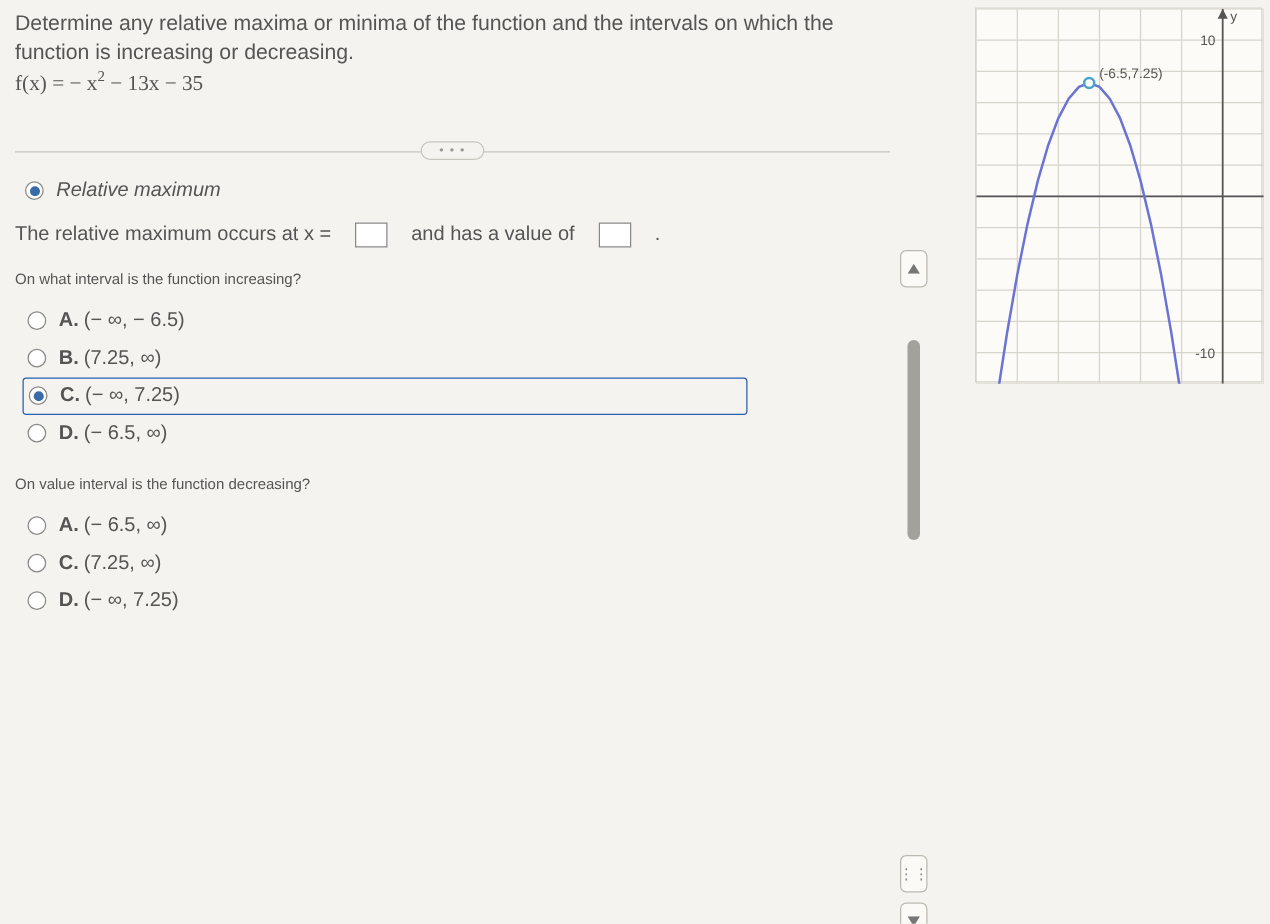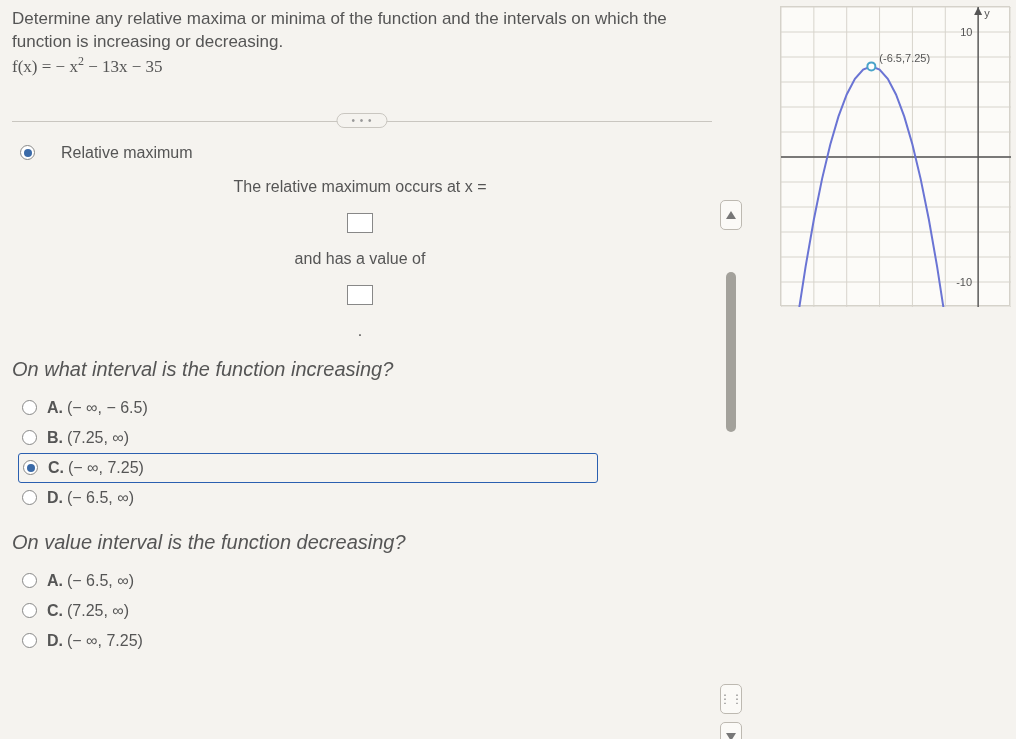--- a/index.html
+++ b/index.html
@@ -44,22 +44,23 @@
     border-radius: 10px;
     padding: 1px 14px;
     color: #999;
     font-size: 10px;
     letter-spacing: 1px;
     cursor: pointer;
   }
   .radio-row {
     display: flex;
     align-items: center;
-    gap: 26px;
+    gap: 10px;
     margin: 6px 0 16px 8px;
+    font-style: italic;
   }
   .radio-outer {
     width: 15px; height: 15px;
     border: 1px solid #888;
     border-radius: 50%;
     display: inline-flex;
     align-items: center; justify-content: center;
     background: #fff;
     flex-shrink: 0;
   }
@@ -75,34 +76,32 @@
     color: #555;
   }
   .statement {
     font-size: 16px;
     color: #555;
     margin: 14px 0;
     display: flex;
     align-items: center;
     flex-wrap: wrap;
     gap: 17px;
-    flex-direction: column;
   }
   .input-box {
     display: inline-block;
     width: 26px; height: 20px;
     border: 1px solid #888;
     background: #fff;
     margin: 0 2px;
   }
   .subq {
-    font-size: 20px;
+    font-size: 12px;
     color: #555;
     margin: 18px 0 12px 0;
-    font-style: italic;
   }
   .options { margin-left: 6px; }
   .option-row {
     display: flex;
     align-items: center;
     gap: 10px;
     padding: 6px 4px;
     font-size: 16px;
     color: #555;
   }

